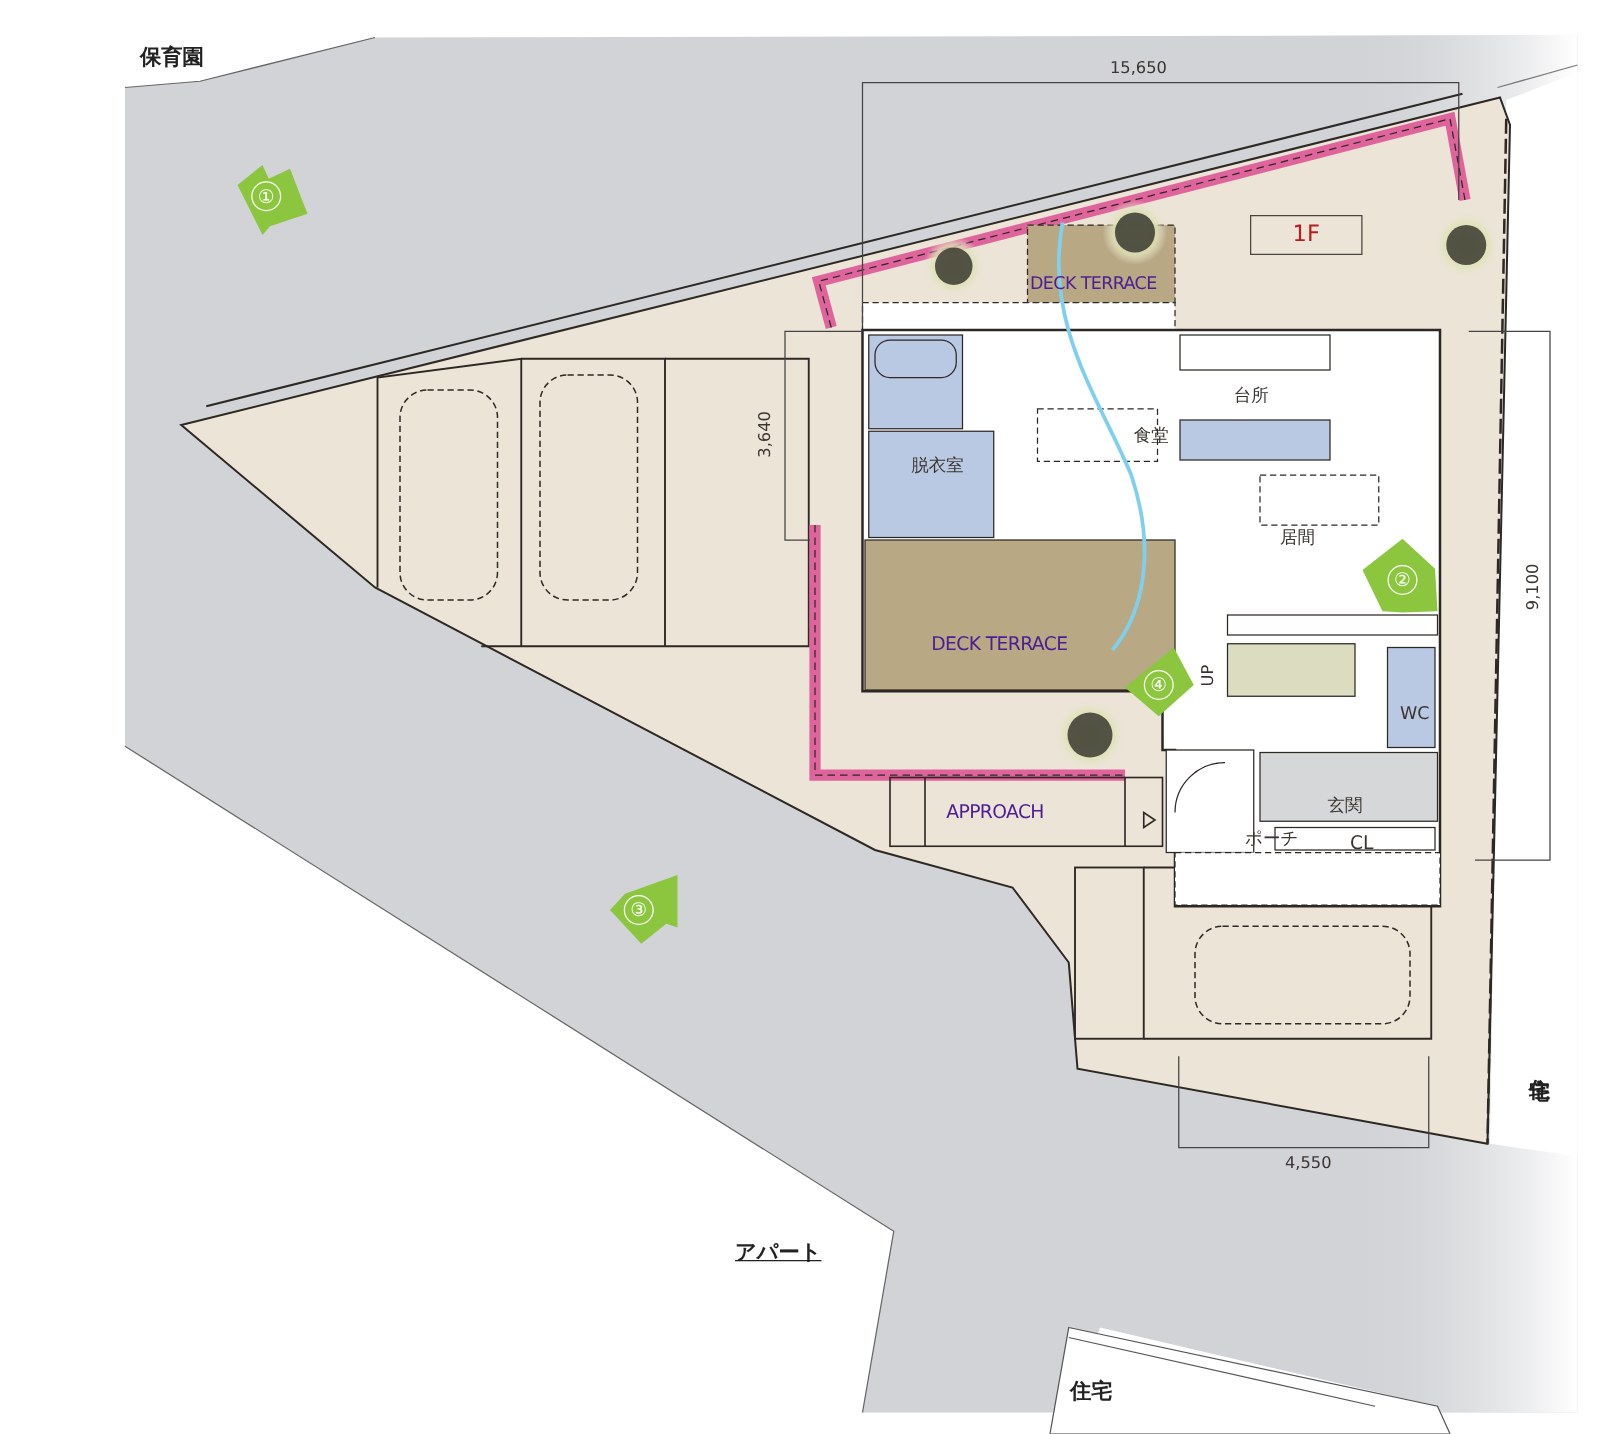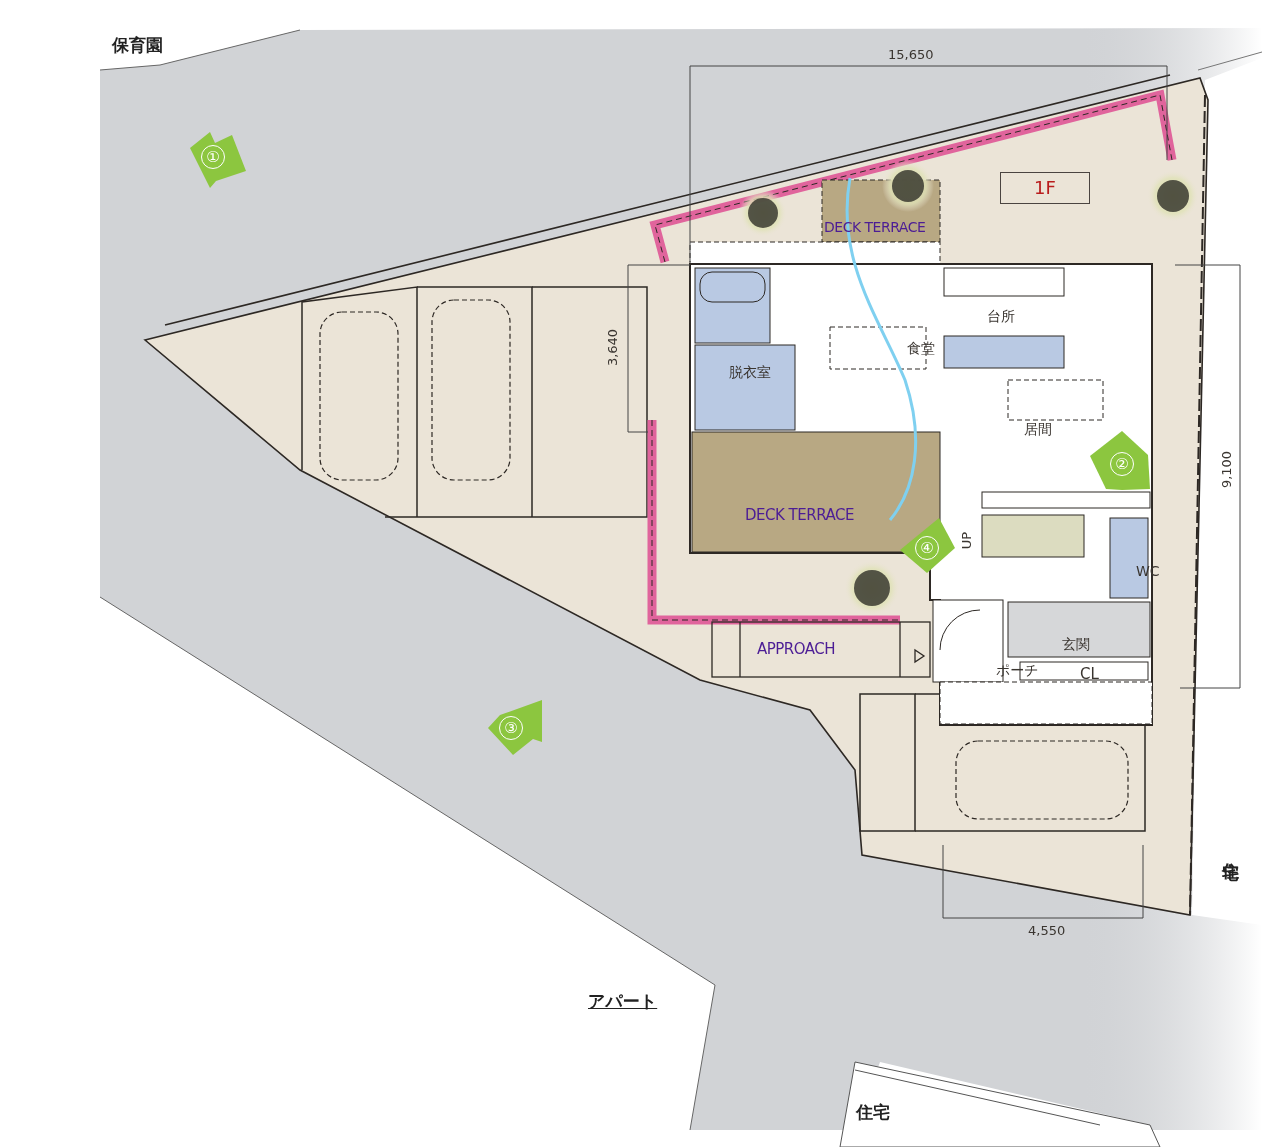--- a/index.html
+++ b/index.html
@@ -168,21 +168,21 @@
 <div class="lbl dim" style="left:1208px;top:462px;transform:rotate(-90deg);">9,100</div>
 <div class="lbl dim" style="left:594px;top:340px;transform:rotate(-90deg);">3,640</div>
 <div class="lbl dim" style="left:1028px;top:923px;">4,550</div>
 
 <div class="lbl room" style="left:863px;top:340px;margin-left:44px;">食堂</div>
 <div class="lbl room" style="left:987px;top:308px;">台所</div>
 <div class="lbl room" style="left:1024px;top:421px;">居間</div>
 <div class="lbl room" style="left:729px;top:364px;">脱衣室</div>
 <div class="lbl room" style="left:1062px;top:636px;">玄関</div>
 <div class="lbl room" style="left:996px;top:662px;">ポーチ</div>
-<div class="lbl room" style="left:1120px;top:563px;margin-left:16px;">WC</div>
+<div class="lbl room" style="left:1120px;top:563px;">WC</div>
 <div class="lbl room" style="left:1080px;top:665px;font-size:15px;">CL</div>
 <div class="lbl room" style="left:958px;top:533px;font-size:13px;transform:rotate(-90deg);">UP</div>
 <div class="lbl deck" style="left:824px;top:219px;font-size:14px;">DECK TERRACE</div>
 <div class="lbl deck" style="left:745px;top:506px;">DECK TERRACE</div>
 <div class="lbl deck" style="left:757px;top:640px;">APPROACH</div>
 
 <div class="badge" style="left:201px;top:145px;">①</div>
 <div class="badge" style="left:1110px;top:452px;">②</div>
 <div class="badge" style="left:499px;top:716px;">③</div>
 <div class="badge" style="left:915px;top:536px;">④</div>

